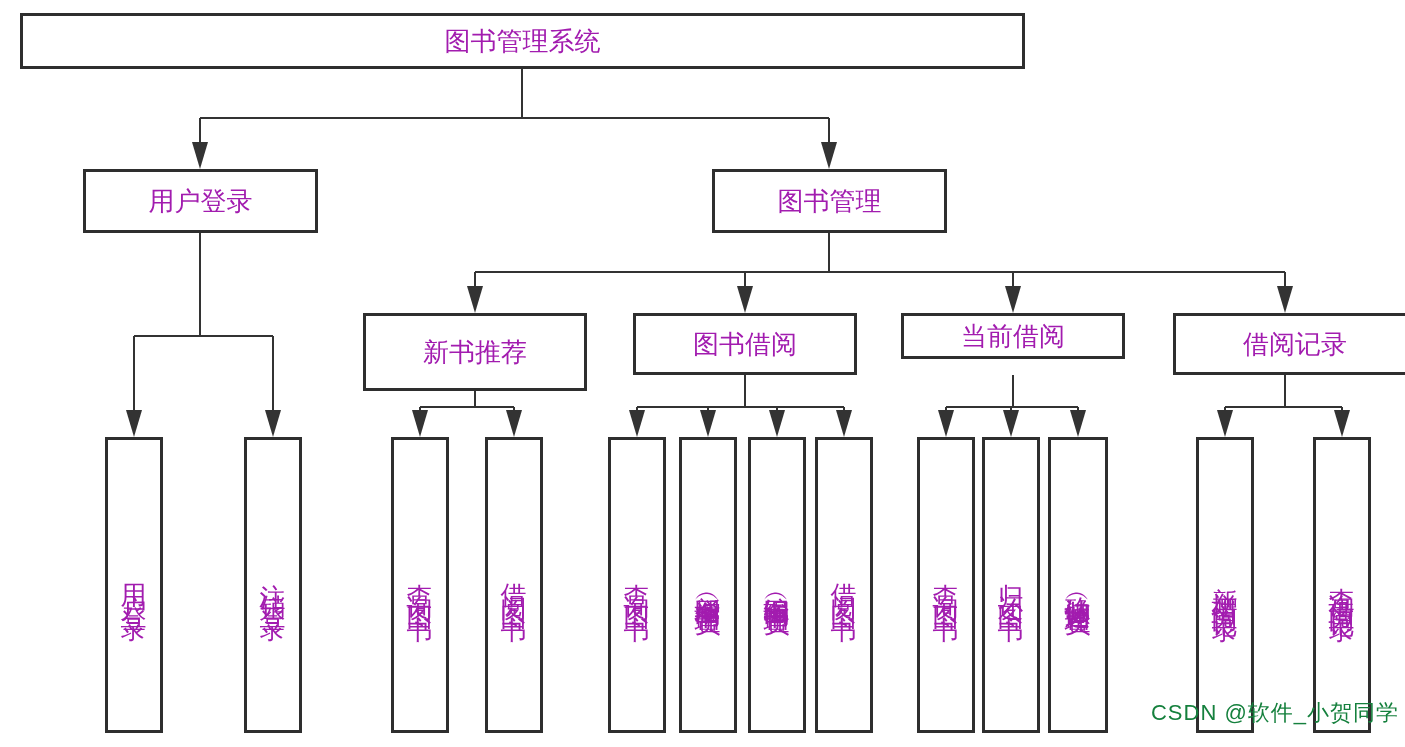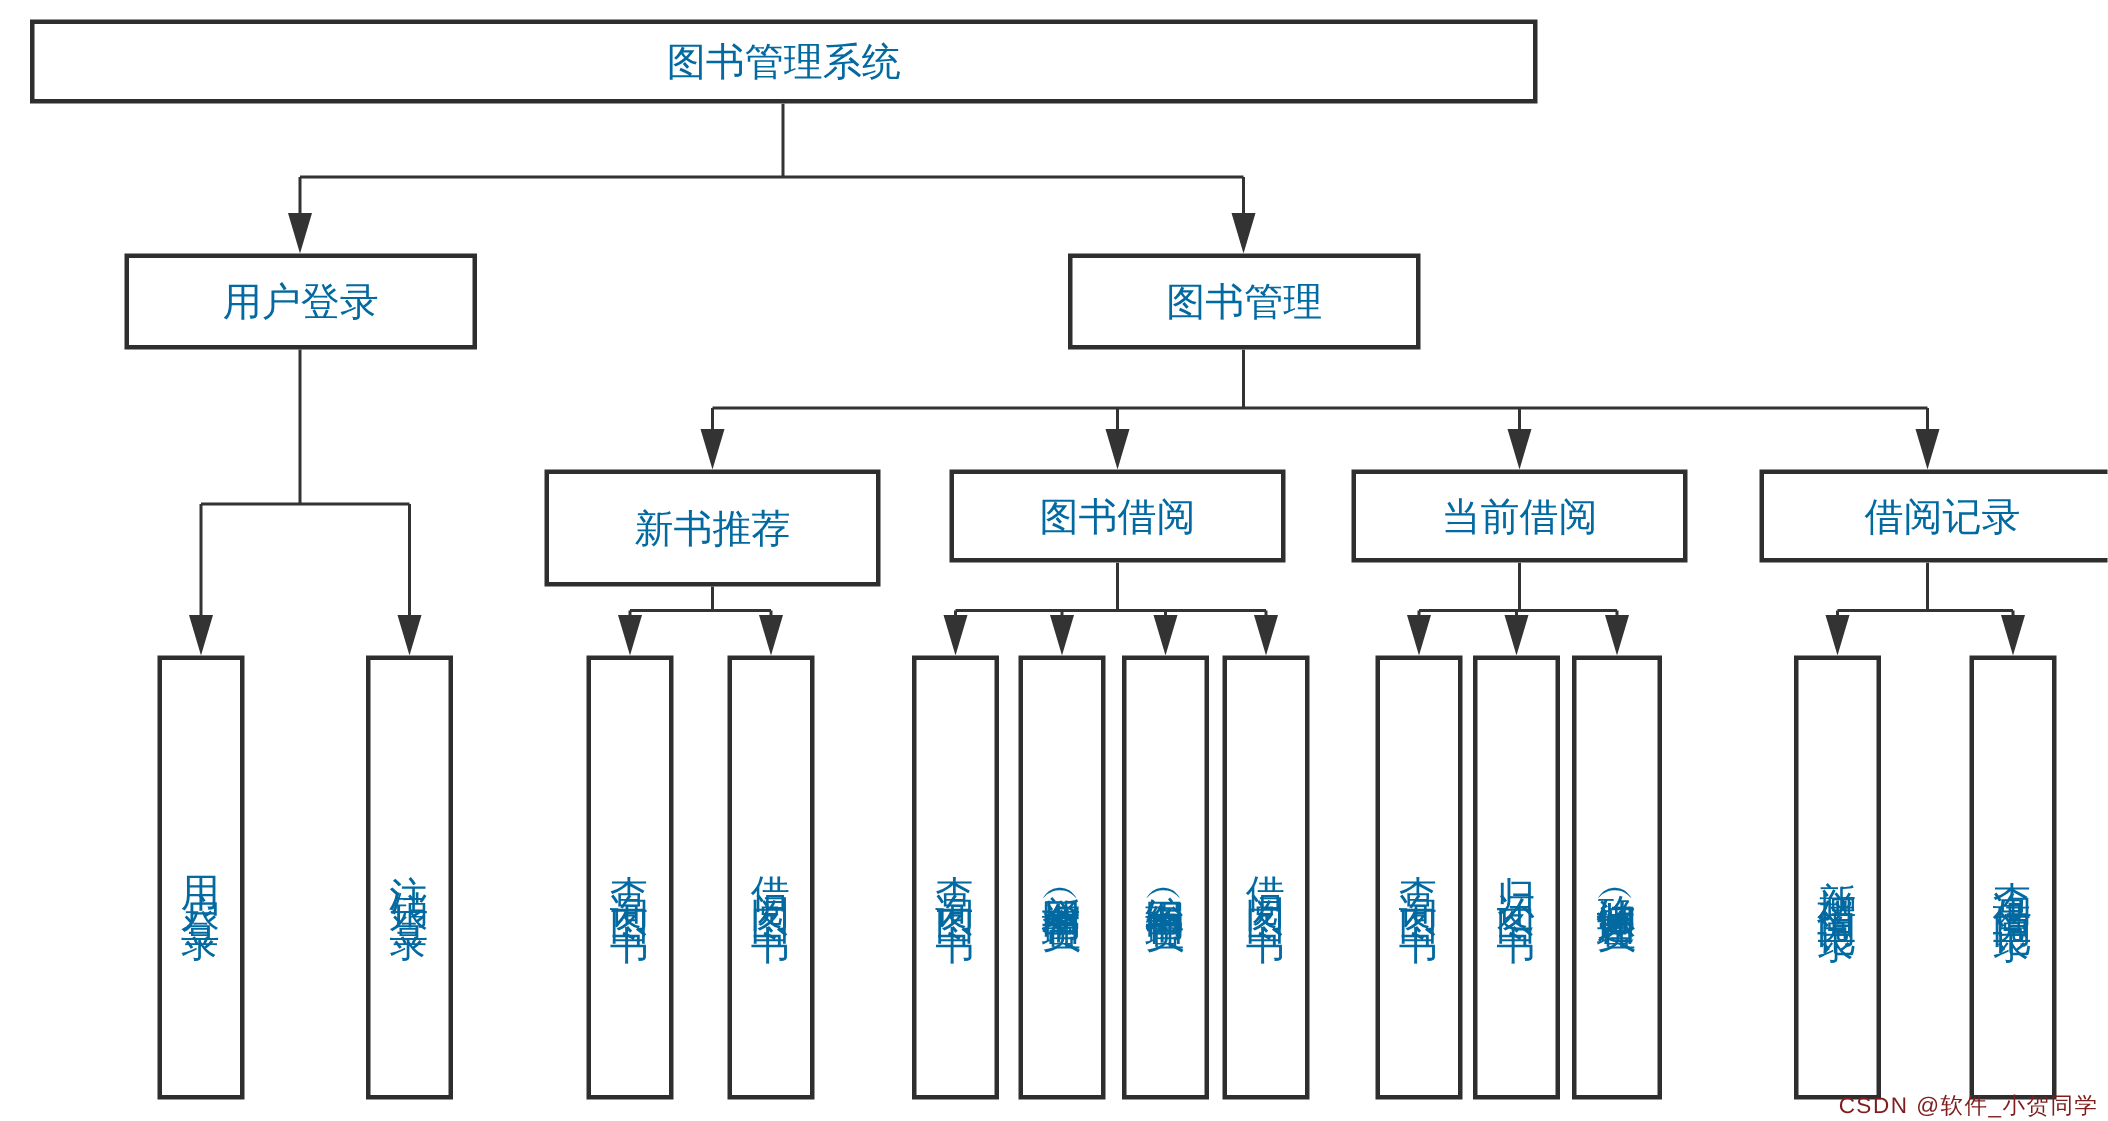--- a/index.html
+++ b/index.html
@@ -23,21 +23,21 @@
     position: absolute;
     left: 0;
     top: 0;
     pointer-events: none;
   }
   .node {
     position: absolute;
     box-sizing: border-box;
     background: #ffffff;
     border: 3px solid #2e2e2e;
-    color: #0369a1;
+    color: #a21caf;
     display: flex;
     align-items: center;
     justify-content: center;
     text-align: left;
   }
   .node.h {
     font-size: 26px;
     line-height: 1;
     white-space: nowrap;
   }
@@ -49,25 +49,25 @@
     letter-spacing: 11px;
   }
   .node.v.mid {
     letter-spacing: 6px;
   }
   .node.v.tight {
     letter-spacing: 2px;
   }
   .watermark {
     position: absolute;
-    top: 728px;
+    top: 698px;
     right: 6px;
-    font-size: 15px;
+    font-size: 22px;
     letter-spacing: 1px;
-    color: #7f1d1d;
+    color: #15803d;
     white-space: nowrap;
     z-index: 5;
   }
 </style>
 </head>
 <body>
 
 <div class="stage">
 
   <svg class="wires" width="1405" height="747" viewBox="0 0 1405 747">
@@ -149,21 +149,21 @@
   <div class="node h" style="left:712px; top:169px; width:235px; height:64px">
     <span>图书管理</span>
   </div>
 
   <div class="node h" style="left:363px; top:313px; width:224px; height:78px">
     <span>新书推荐</span>
   </div>
   <div class="node h" style="left:633px; top:313px; width:224px; height:62px">
     <span>图书借阅</span>
   </div>
-  <div class="node h" style="left:901px; top:313px; width:224px; height:62px">
+  <div class="node h" style="left:901px; top:313px; width:224px; height:46px">
     <span>当前借阅</span>
   </div>
   <div class="node h" style="left:1173px; top:313px; width:244px; height:62px">
     <span>借阅记录</span>
   </div>
 
   <div class="node v" style="left:105px; top:437px; width:58px; height:296px">
     <span>用户登录</span>
   </div>
   <div class="node v" style="left:244px; top:437px; width:58px; height:296px">

